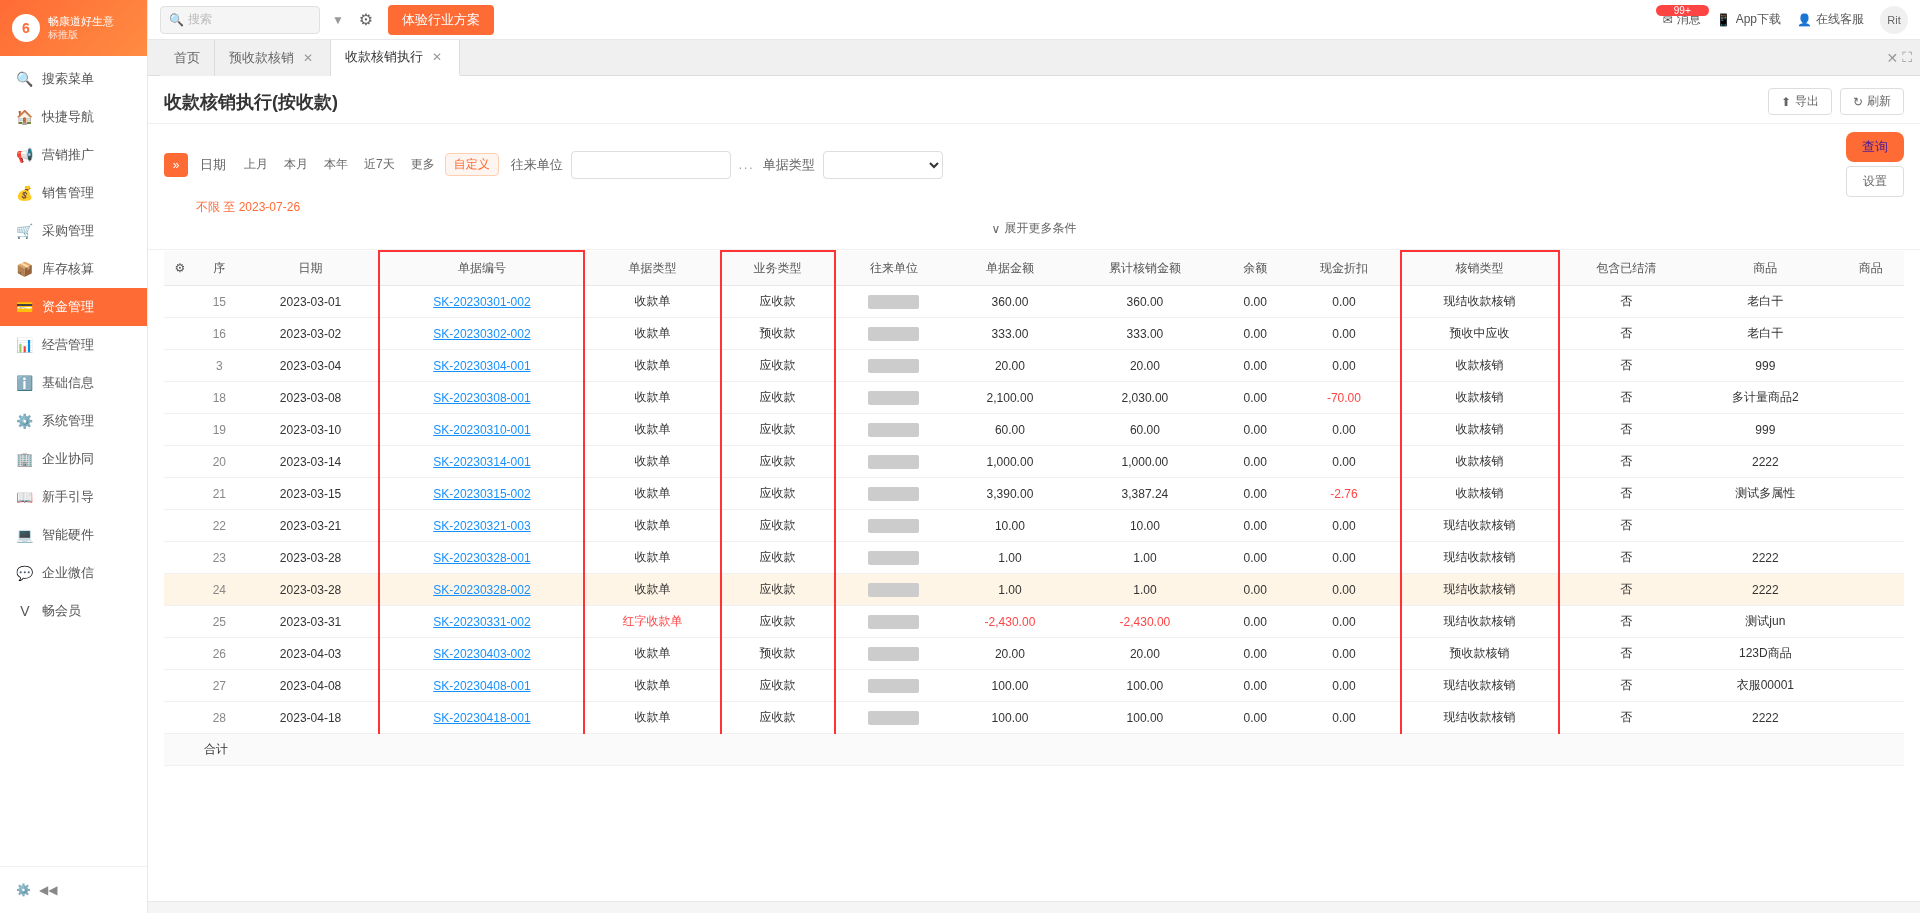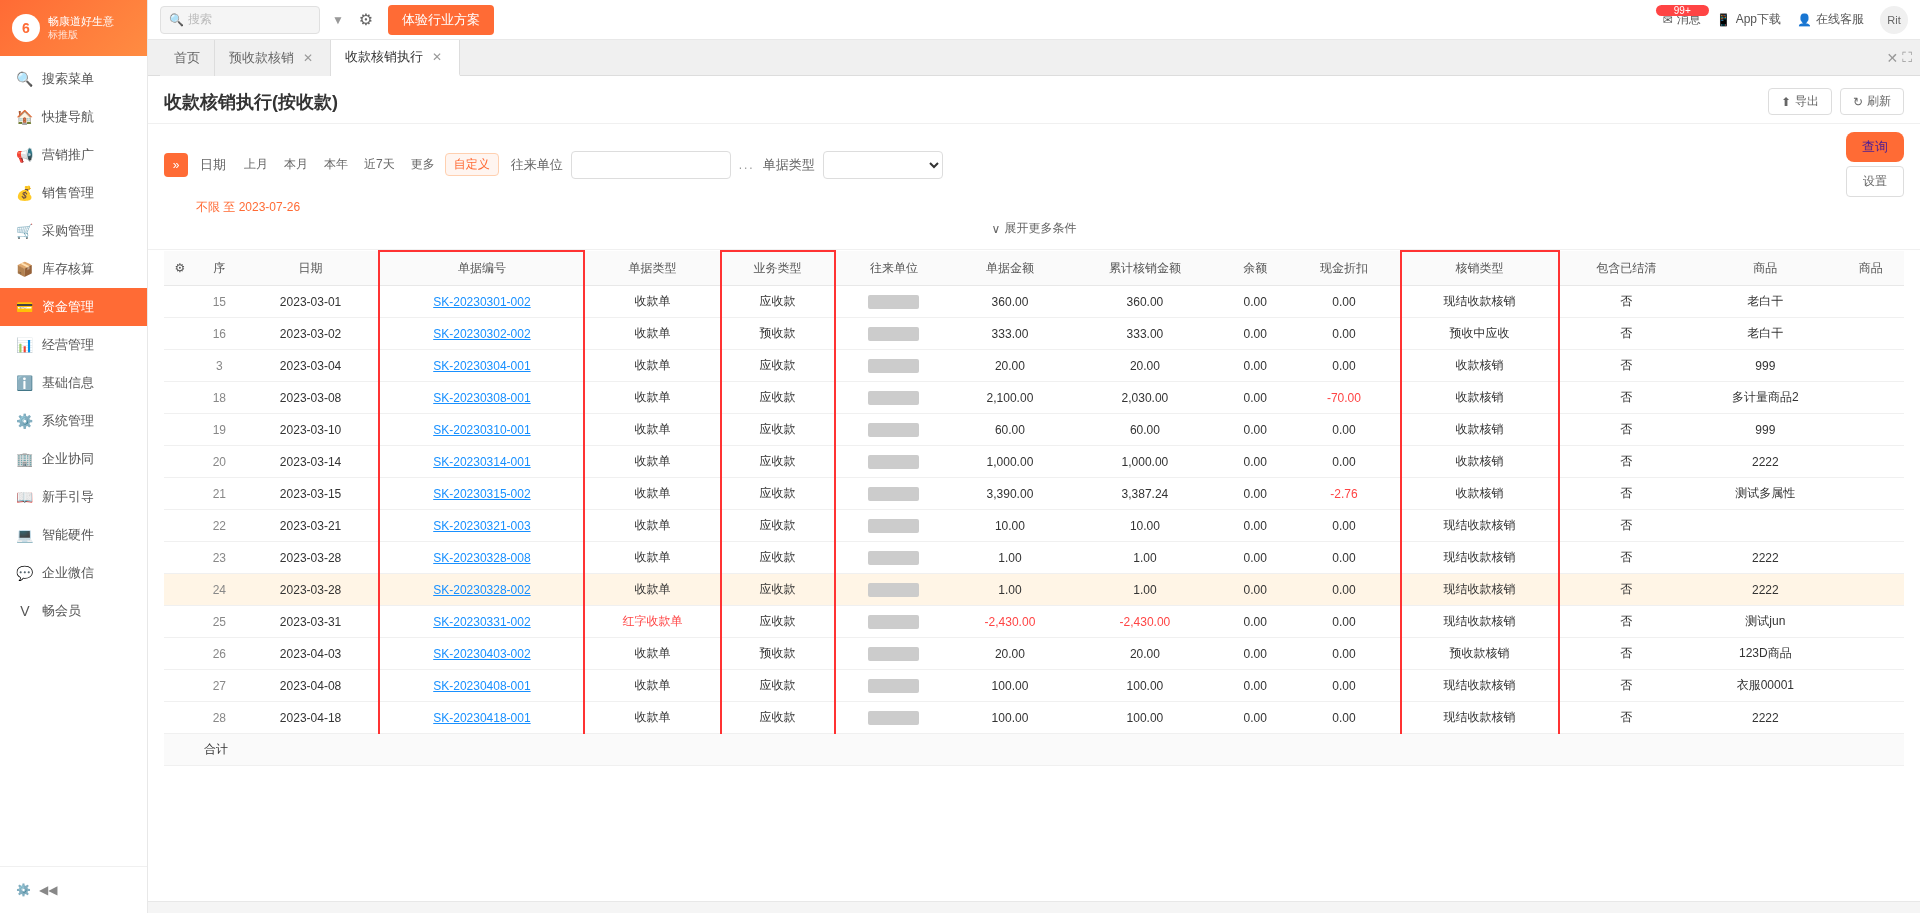--- a/index.html
+++ b/index.html
@@ -420,21 +420,21 @@
               <td>0.00</td>
               <td style="border-left: 2px solid rgb(255, 51, 51); border-right: 2px solid rgb(255, 51, 51);">现结收款核销</td>
               <td>否</td>
               <td></td>
               <td></td>
             </tr>
             <tr>
               <td></td>
               <td class="row-num">23</td>
               <td>2023-03-28</td>
-              <td class="link" style="border-left: 2px solid rgb(255, 51, 51); border-right: 2px solid rgb(255, 51, 51);">SK-20230328-008</td>
+              <td class="link" style="border-left: 2px solid rgb(255, 51, 51); border-right: 2px solid rgb(255, 51, 51);">SK-20230328-001</td>
               <td>收款单</td>
               <td style="border-left: 2px solid rgb(255, 51, 51); border-right: 2px solid rgb(255, 51, 51);">应收款</td>
               <td><span style="color: transparent; background: rgb(204, 204, 204); border-radius: 2px;">██████</span></td>
               <td>1.00</td>
               <td>1.00</td>
               <td>0.00</td>
               <td>0.00</td>
               <td style="border-left: 2px solid rgb(255, 51, 51); border-right: 2px solid rgb(255, 51, 51);">现结收款核销</td>
               <td>否</td>
               <td>2222</td>

